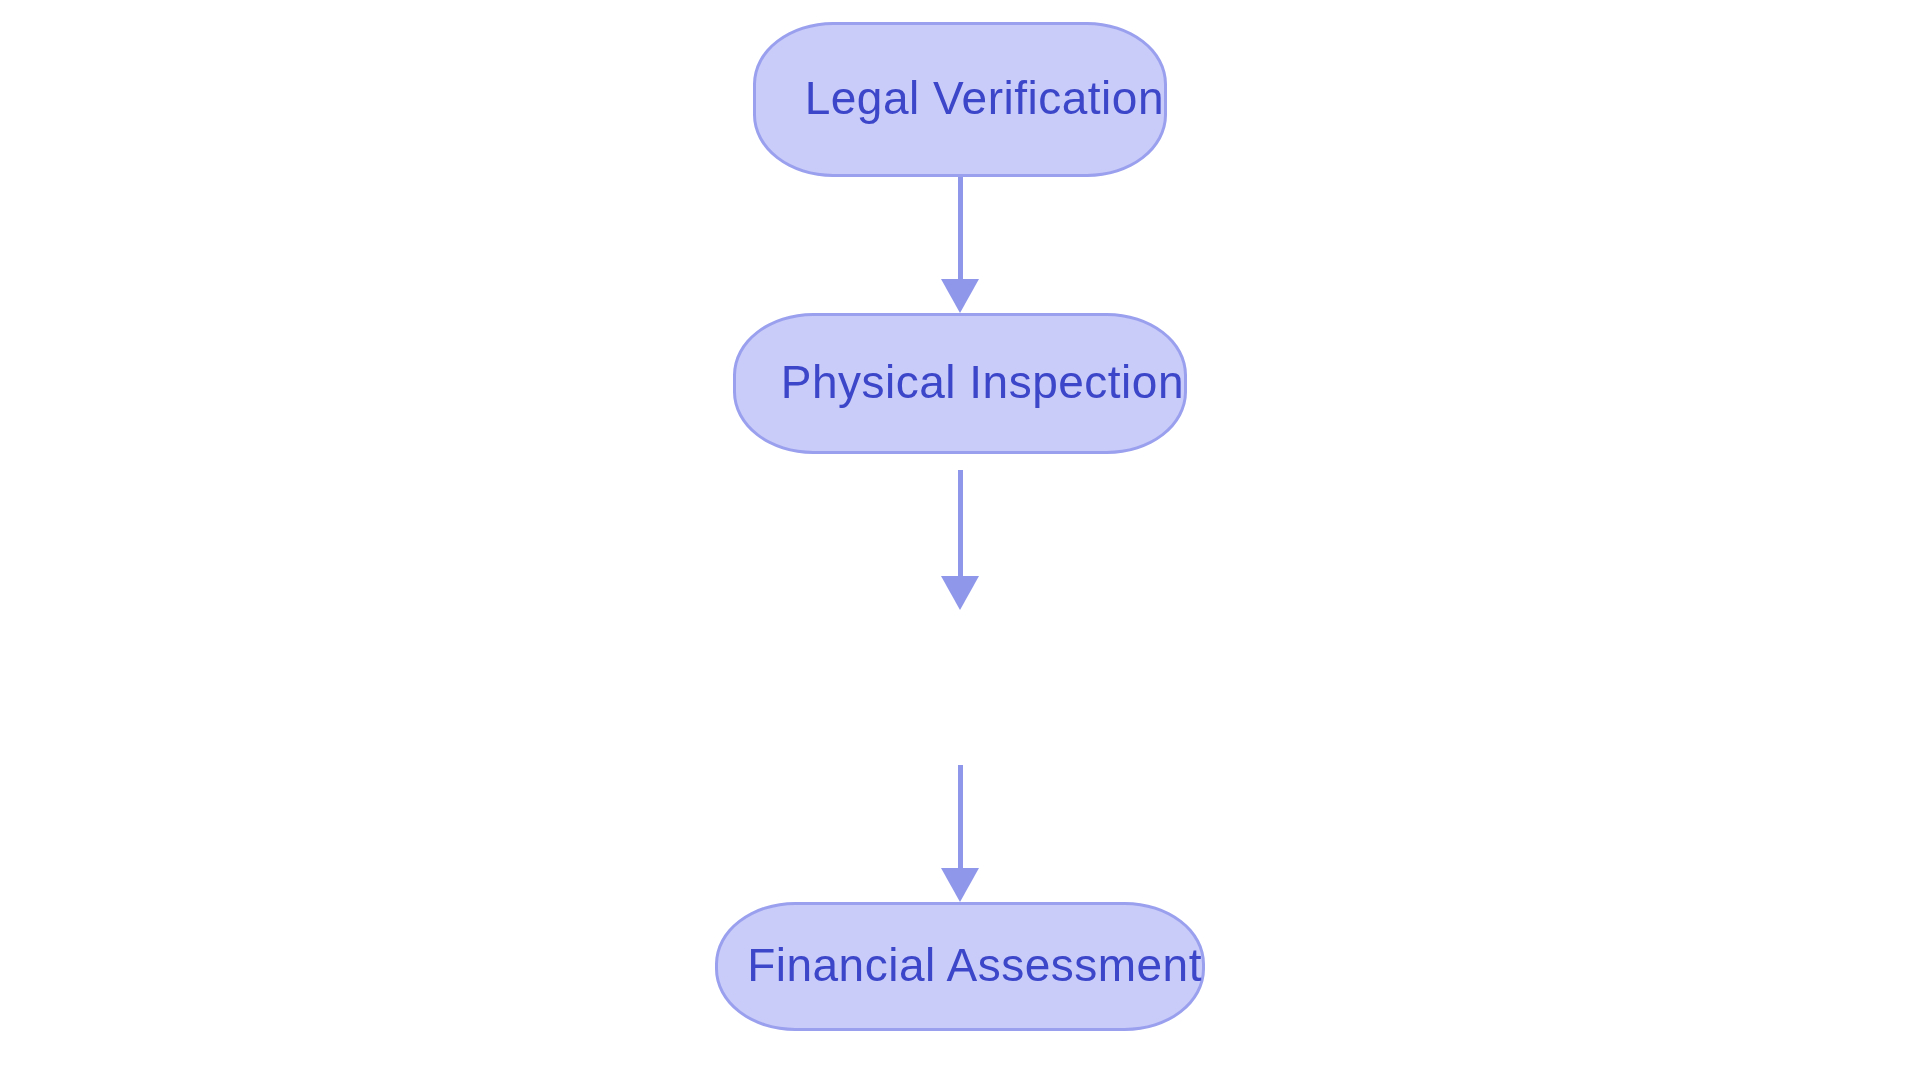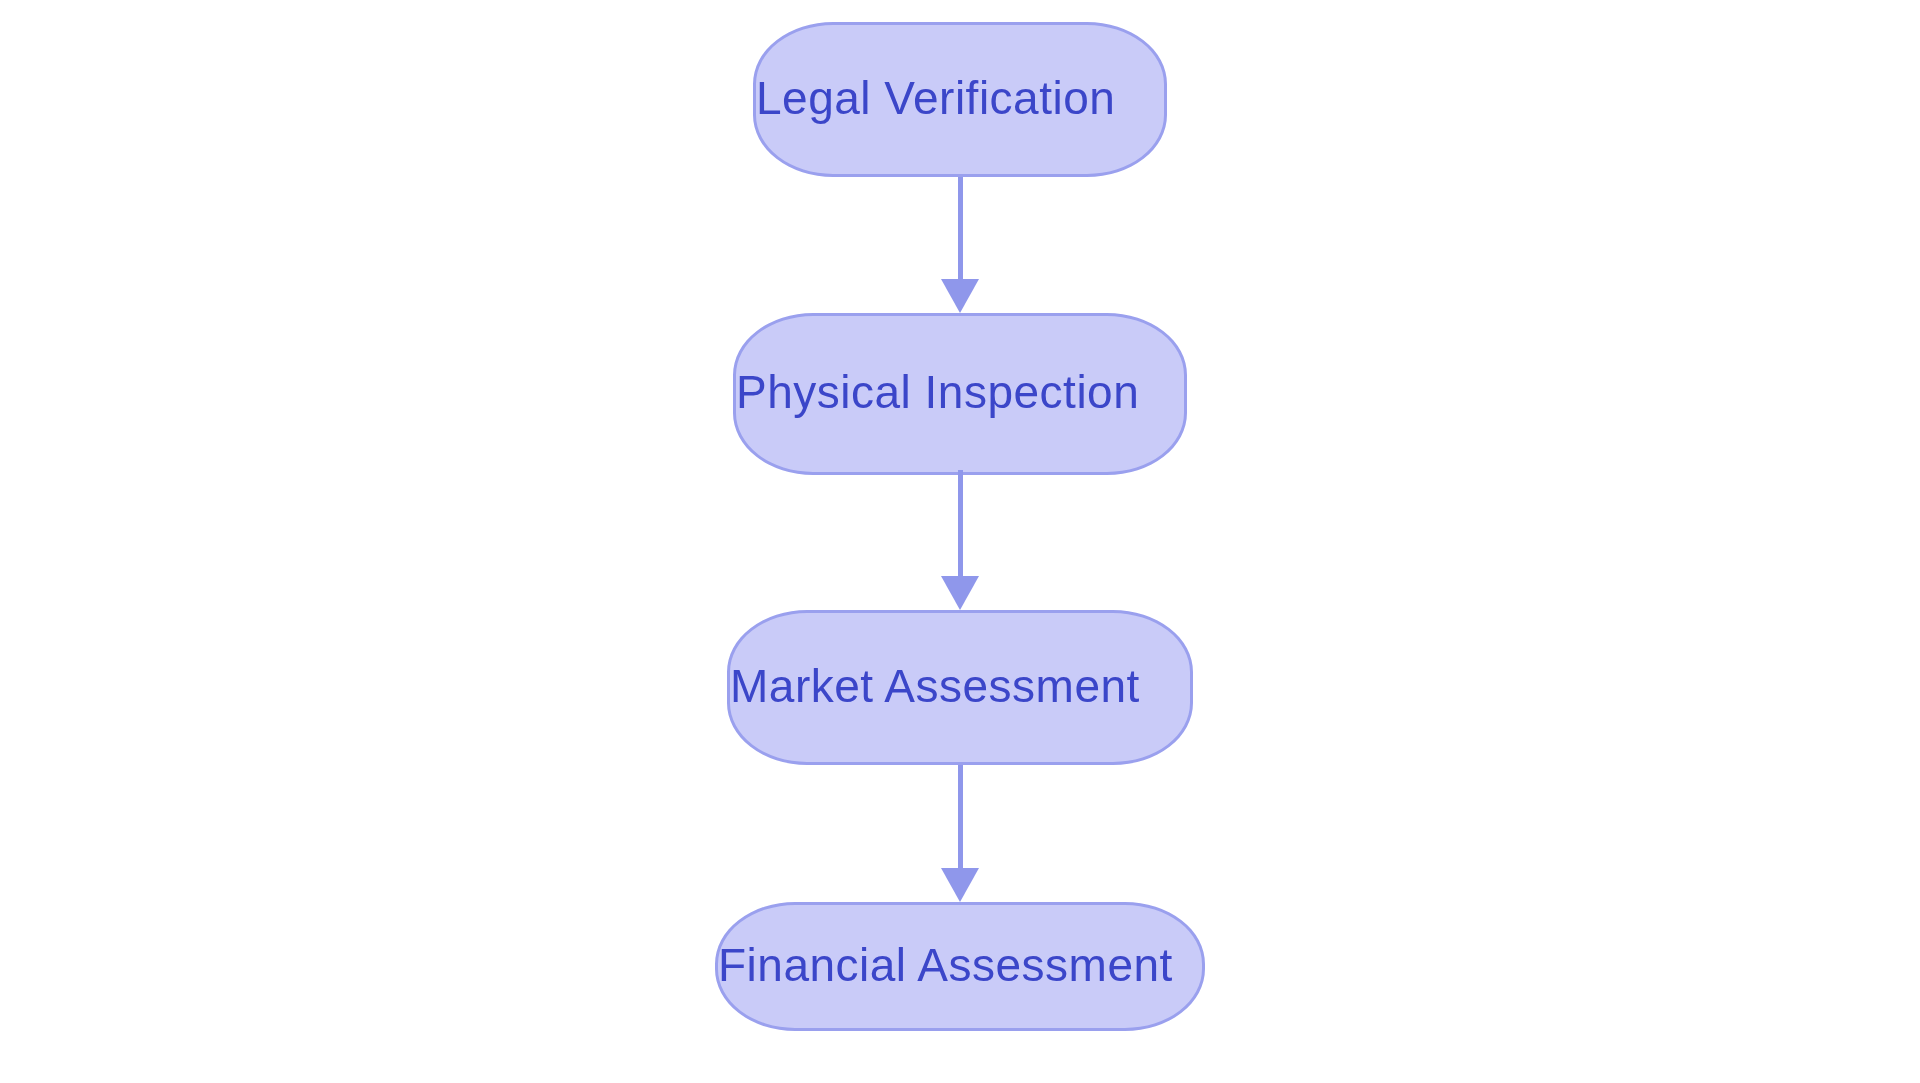--- a/index.html
+++ b/index.html
@@ -19,32 +19,32 @@
     font-family:"Liberation Sans","DejaVu Sans",sans-serif;
   }
   .node{
     position:absolute;
     box-sizing:border-box;
     background:var(--node-fill);
     border:3px solid var(--node-border);
     border-radius:80px / 62px;
     display:flex;
     align-items:center;
-    justify-content:flex-start;
+    justify-content:flex-end;
   }
   .node-label{
     color:var(--node-text);
     font-size:46px;
     letter-spacing:0.5px;
     white-space:nowrap;
     line-height:1;
     padding-bottom:4px;
   }
   .n1{left:753px; top:22px;  width:414px; height:155px;}
-  .n2{left:733px; top:313px; width:454px; height:162px;}
+  .n2{left:733px; top:313px; width:454px; height:141px;}
   .n3{left:727px; top:610px; width:466px; height:155px;}
   .n4{left:715px; top:902px; width:490px; height:129px;}
 
   .arrow{
     position:absolute;
     left:941px;          
     width:38px;
     display:flex;
     flex-direction:column;
     align-items:center;
@@ -81,23 +81,20 @@
 
   <div class="node n2">
     <span class="node-label">Physical Inspection</span>
   </div>
 
   <div class="arrow a2">
     <div class="arrow-shaft"></div>
     <div class="arrow-head"></div>
   </div>
 
-  <div class="node n3">
-    <span class="node-label">Market Assessment</span>
-  </div>
 
   <div class="arrow a3">
     <div class="arrow-shaft"></div>
     <div class="arrow-head"></div>
   </div>
 
   <div class="node n4">
     <span class="node-label">Financial Assessment</span>
   </div>
 

